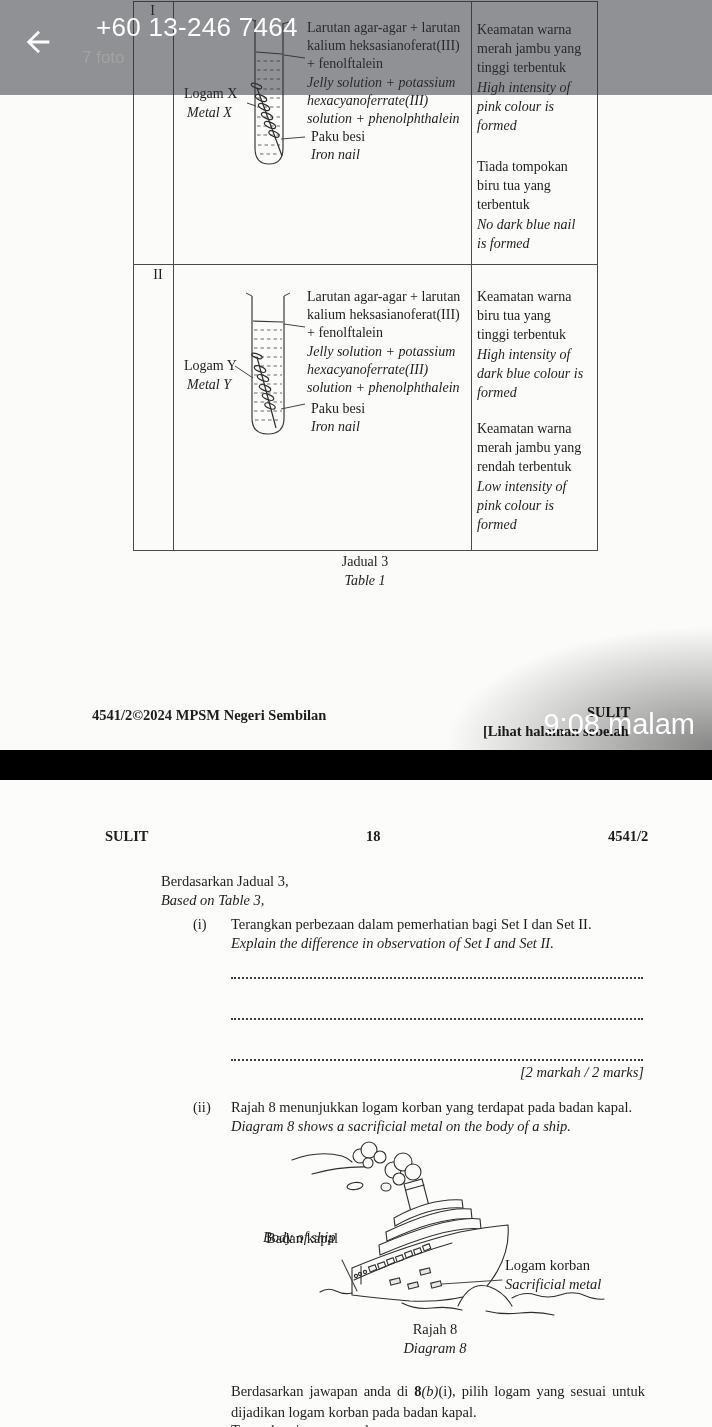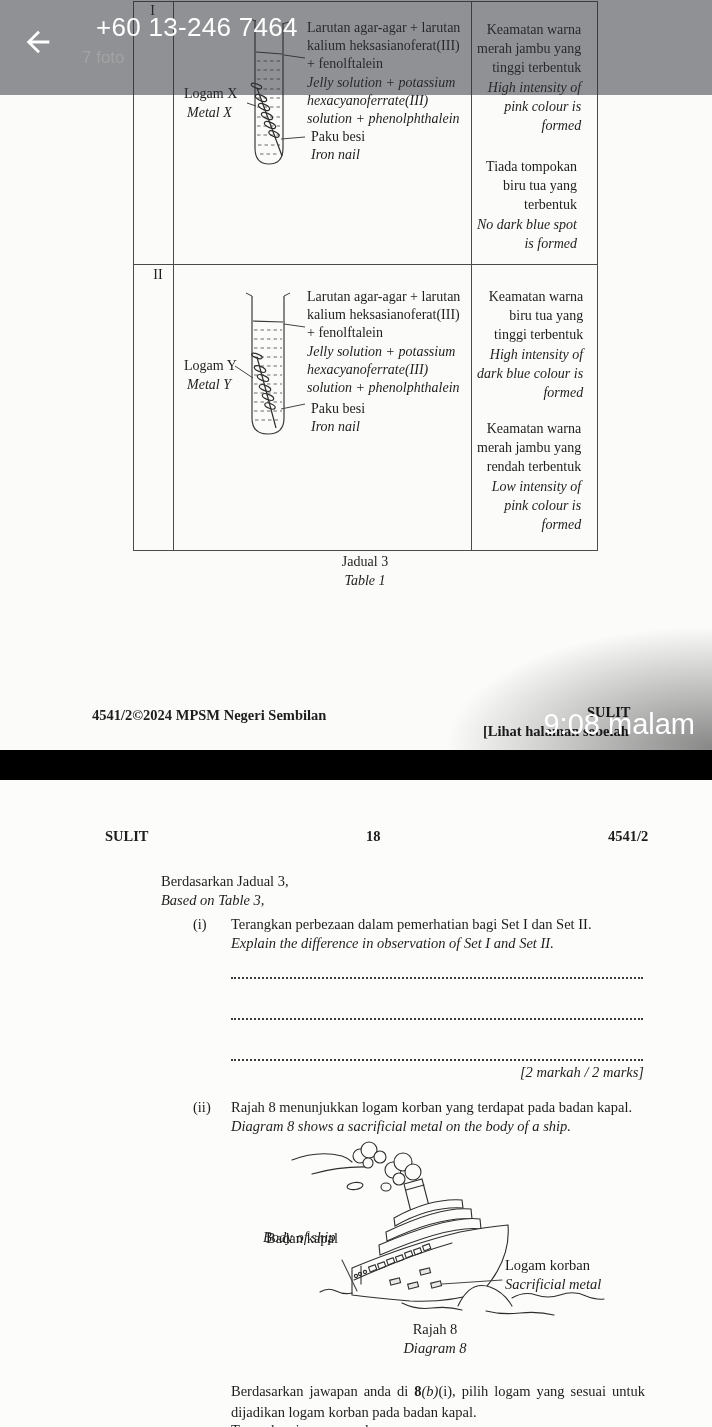--- a/index.html
+++ b/index.html
@@ -6,21 +6,21 @@
   body{width:712px;height:1427px;background:#000;position:relative;overflow:hidden;
        font-family:"Liberation Serif","DejaVu Serif",serif;}
   .photo{position:absolute;left:0;width:712px;overflow:hidden;}
   #photo1{top:0;height:750px;background:#fbfbfa;}
   #photo2{top:780px;height:647px;background:#fcfcfb;}
   .t{position:absolute;white-space:nowrap;color:#1d1d1d;font-size:14px;line-height:18.5px;}
   .pre{white-space:pre-line;}
   .it{font-style:italic;}
   .b{font-weight:bold;}
   .f145{font-size:14.5px;line-height:19px;}
-  .obs{line-height:19.2px;text-align:right;}
+  .obs{line-height:19.2px;}
   .sol{line-height:18.2px;}
   .ctr{text-align:center;}
   
   .tbl{position:absolute;left:133px;top:1px;width:463px;height:548px;border:1px solid #4b4b4b;}
   .vline{position:absolute;top:0;bottom:0;width:1px;background:#4b4b4b;}
   .hline{position:absolute;left:0;right:0;height:1px;background:#4b4b4b;}
   
   .dots{position:absolute;height:0;border-bottom:2px dotted #3c3c3c;}
   
   .app-header{position:absolute;left:0;top:0;width:712px;height:95px;
@@ -132,21 +132,21 @@
 merah jambu yang
 tinggi terbentuk</div>
     <div class="pre it">High intensity of
 pink colour is
 formed</div>
   </div>
   <div class="t obs" style="left:477px;top:157px">
     <div class="pre">Tiada tompokan
 biru tua yang
 terbentuk</div>
-    <div class="pre it">No dark blue spot
+    <div class="pre it">No dark blue nail
 is formed</div>
   </div>
 
   <div class="t ctr" style="left:133px;top:266px;width:50px">II</div>
   <div class="t" style="left:184px;top:357px">
     <div>Logam Y</div>
     <div class="it" style="padding-left:3px">Metal Y</div>
   </div>
   <div class="t sol" style="left:307px;top:288px">
     <div class="pre">Larutan agar-agar + larutan

